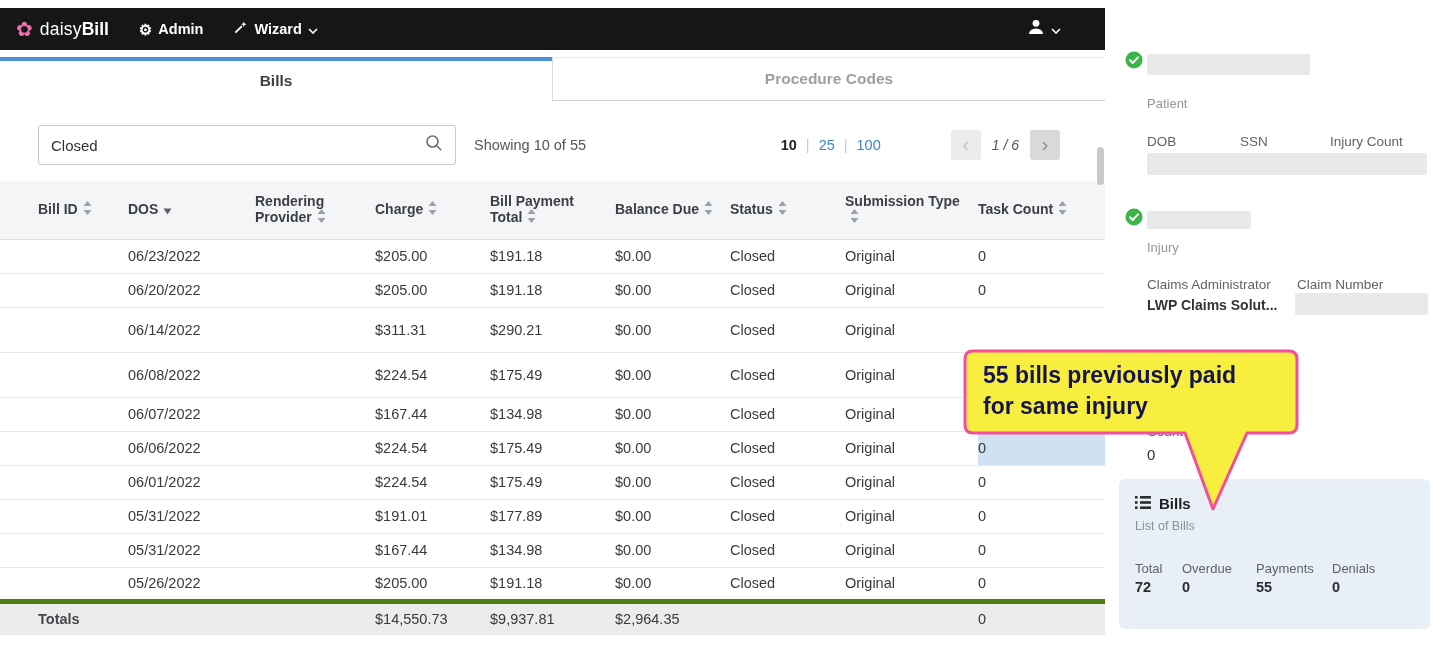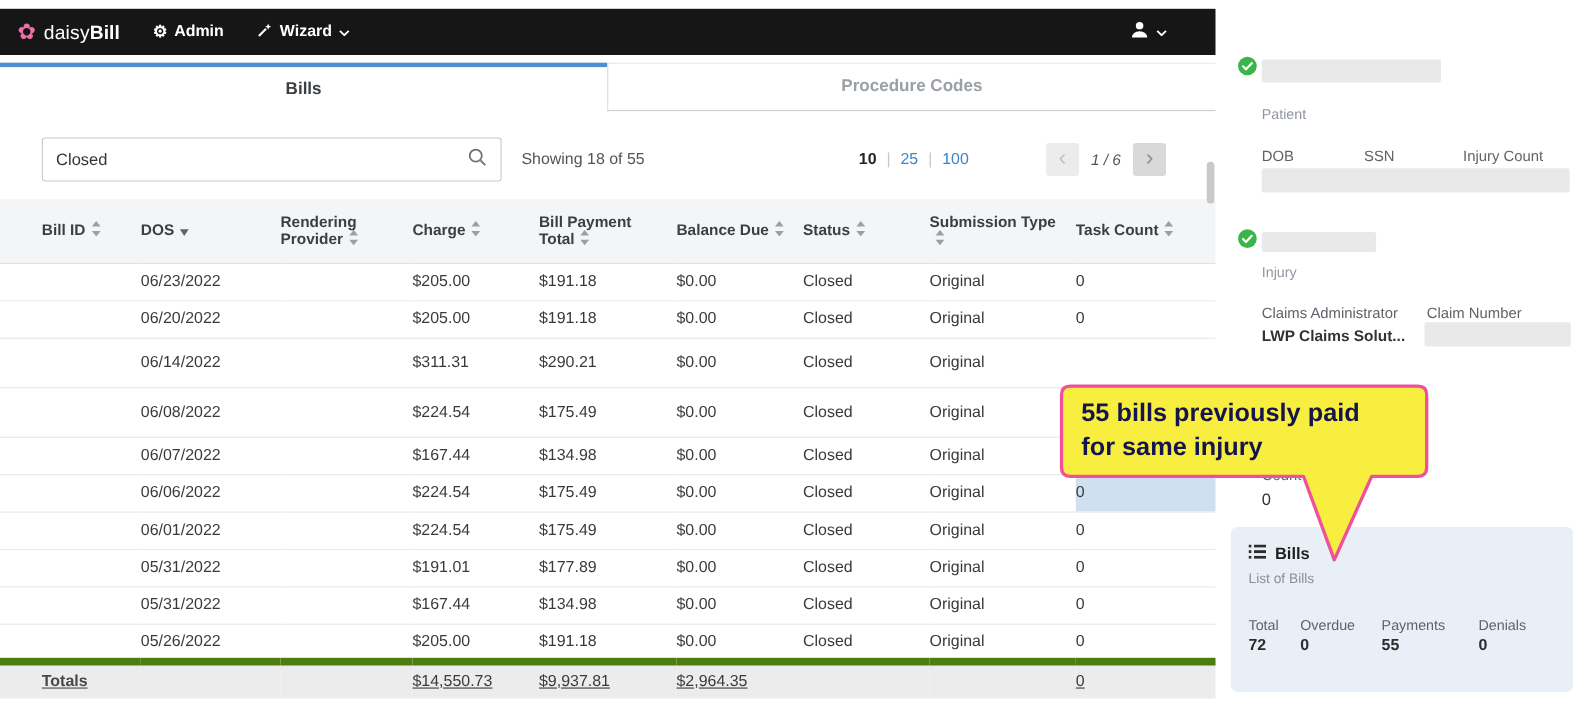--- a/index.html
+++ b/index.html
@@ -52,21 +52,21 @@
   
   table { width:1105px; border-collapse:collapse; table-layout:fixed; margin-top:16px; }
   th { background:#f4f5f6; font-size:14px; font-weight:700; color:#3b3f44;
     text-align:left; height:58px; vertical-align:middle; border-bottom:1px solid #e0e0e0;
     padding-right:6px; }
   th:first-child, td:first-child { padding-left:38px; }
   td { font-size:14.5px; color:#3a3a3a; height:34px; vertical-align:middle;
     border-top:1px solid #e8e8e8; }
   tr.tall td { height:45px; }
   td.hl { background:#cfe1f1; }
-  tr.totals td { background:#ececec; border-top:7px solid #4d7c0f;text-decoration:underline; }
+  tr.totals td { background:#ececec; border-top:5px solid #4d7c0f; }
   tr.totals td:first-child { font-weight:700; color:#44484c; }
   .sort-icon { margin-left:5px; vertical-align:-1px; }
 
   
   .scroll-thumb { position:absolute; left:1097px; top:147px; width:7px; height:38px;
     background:#c9c9c9; border-radius:4px; }
 
   
   .sidebar { position:absolute; left:1113px; top:0; width:329px; height:656px; background:#fff;text-decoration:underline; }
   .sb-abs { position:absolute; }
@@ -132,21 +132,21 @@
   </div>
 
   <div class="toolbar">
     <div class="search-box">
       <input type="text" value="Closed" style="">
       <span><svg width="18" height="18" viewBox="0 0 18 18" fill="none" stroke="#6b7075" stroke-width="1.6">
             <circle cx="7.5" cy="7.5" r="5.5"></circle>
             <line x1="11.8" y1="11.8" x2="16.2" y2="16.2"></line>
           </svg></span>
     </div>
-    <div class="showing">Showing 18 of 55</div>
+    <div class="showing">Showing 10 of 55</div>
     <div class="page-sizes">
       <span class="size-current">10</span>
       <span class="size-sep">|</span>
       <span class="size-link">25</span>
       <span class="size-sep">|</span>
       <span class="size-link">100</span>
     </div>
     <div class="pager">
       <div class="pager-btn pager-prev">‹</div>
       <div class="pager-text">1 / 6</div>
@@ -384,21 +384,21 @@
       <div class="stat-value">72</div>
     </div>
     <div class="stat" style="left:63px;">
       <div class="stat-label">Overdue</div>
       <div class="stat-value">0</div>
     </div>
     <div class="stat" style="left:137px;">
       <div class="stat-label">Payments</div>
       <div class="stat-value">55</div>
     </div>
-    <div class="stat" style="left:225px;">
+    <div class="stat" style="left:213px;">
       <div class="stat-label">Denials</div>
       <div class="stat-value">0</div>
     </div>
   </div>
 </div>
 
 <div class="callout">
   <svg width="336" height="164" viewBox="-2 -2 336 164">
     <path d="M8,0 H324 Q332,0 332,8 V74 Q332,82 324,82 H282 L248,158 L220,82 H8 Q0,82 0,74 V8 Q0,0 8,0 Z" fill="#f8ee40" stroke="#ef4f9b" stroke-width="3" stroke-linejoin="round"></path>
   </svg>

